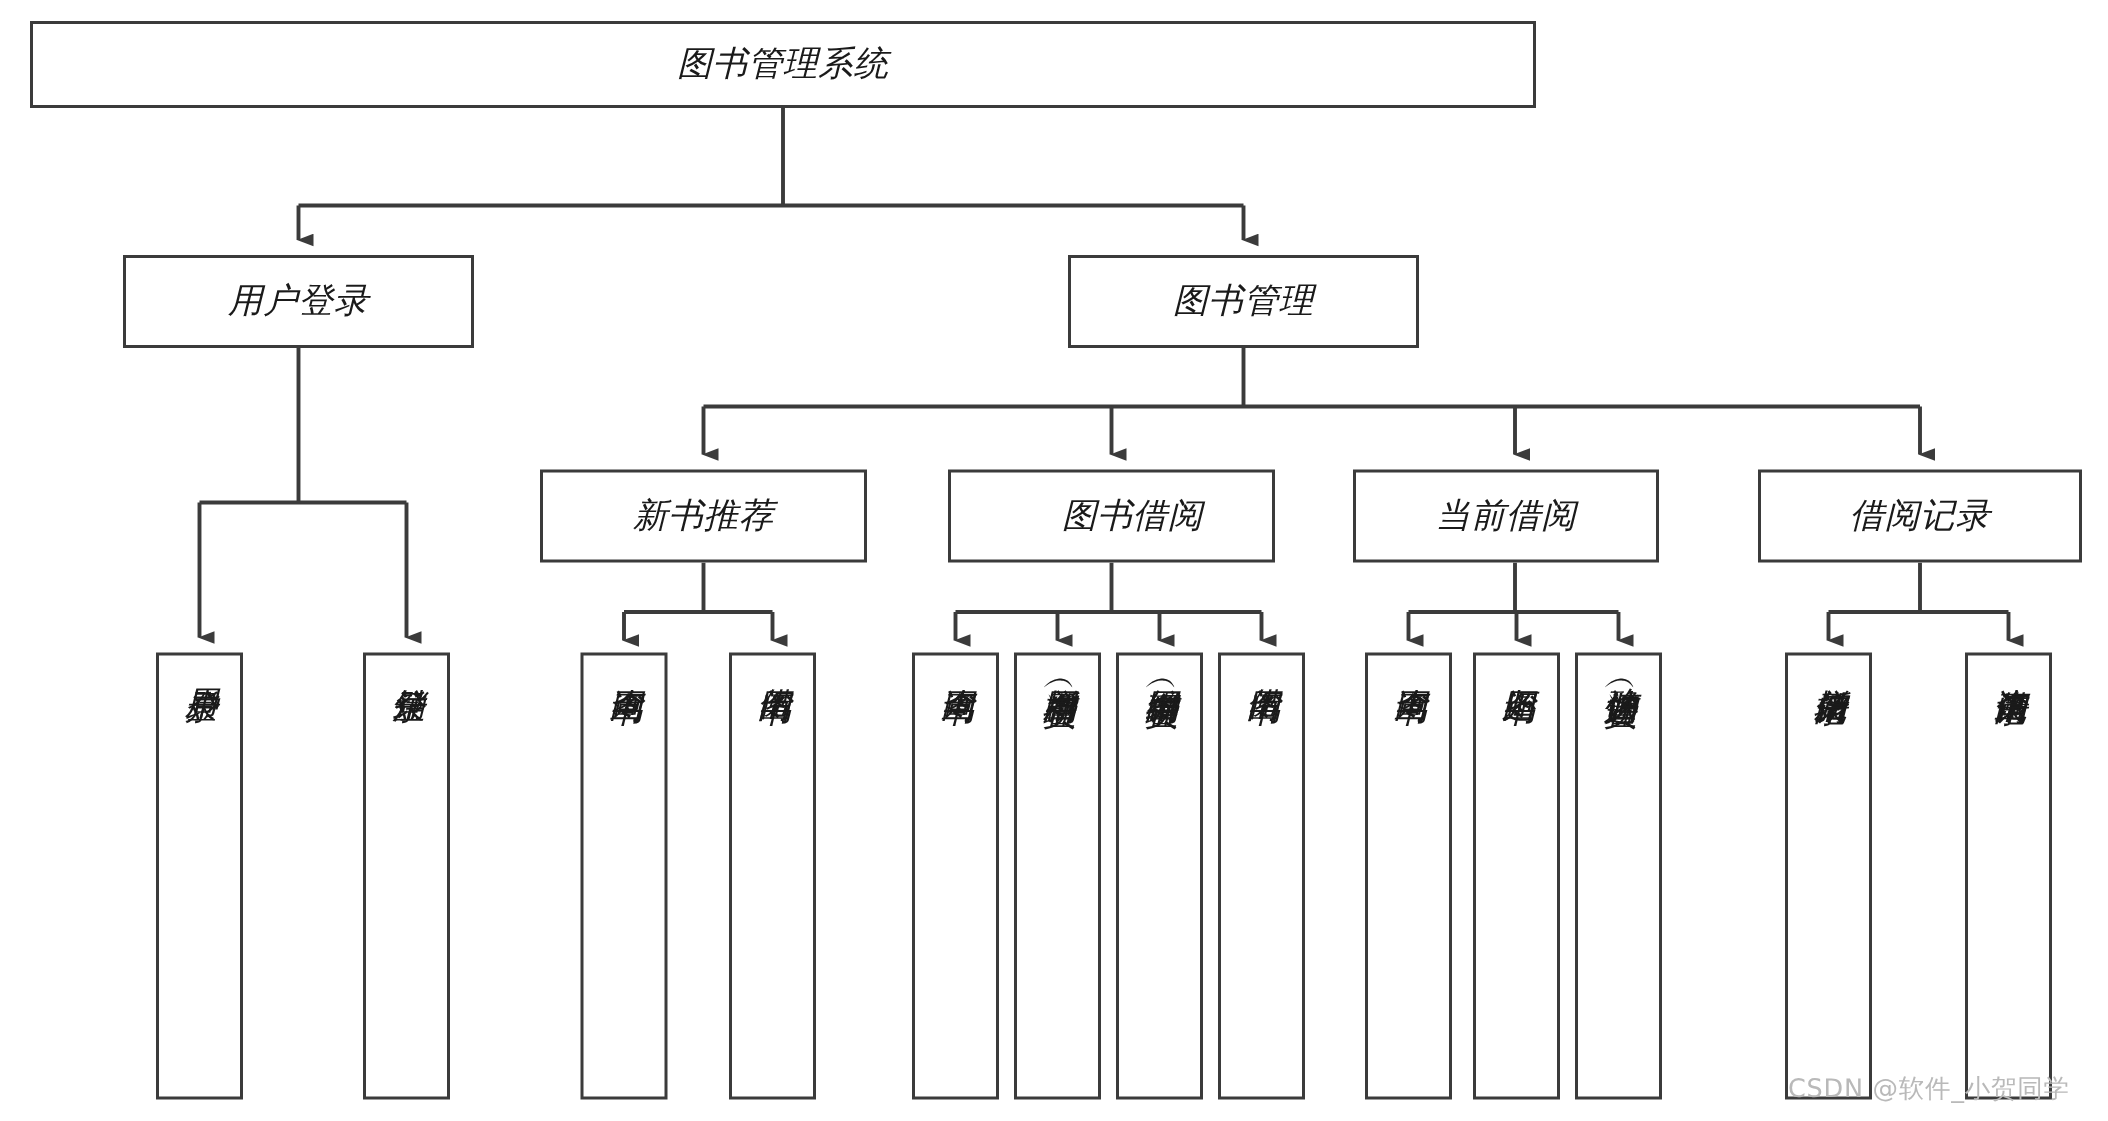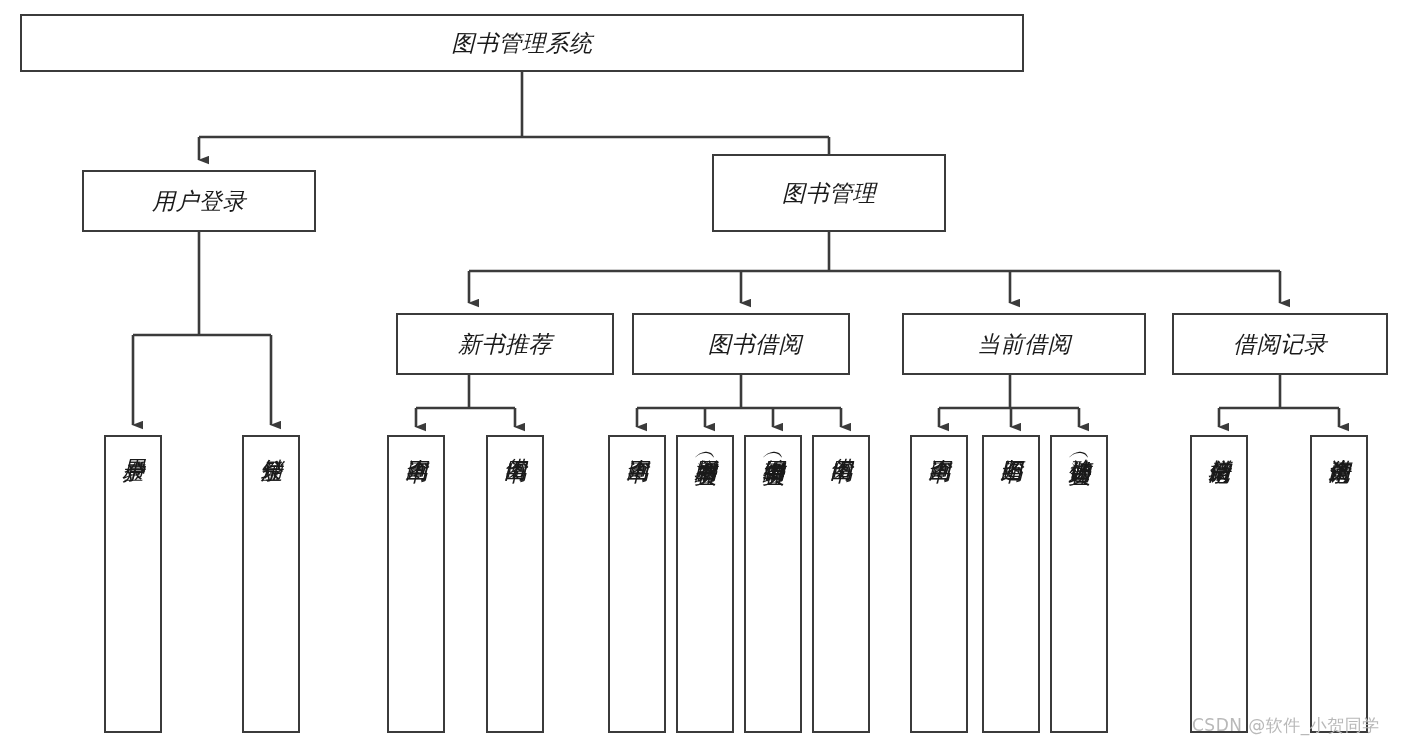--- a/index.html
+++ b/index.html
@@ -120,31 +120,31 @@
     </g>
   </svg>
 
   <div class="node-box horizontal" style="left:20px; top:14px; width:1004px; height:58px;">
     <span class="node-label">图书管理系统</span>
   </div>
 
   <div class="node-box horizontal" style="left:82px; top:170px; width:234px; height:62px;">
     <span class="node-label">用户登录</span>
   </div>
-  <div class="node-box horizontal" style="left:712px; top:154px; width:234px; height:78px;">
+  <div class="node-box horizontal" style="left:712px; top:170px; width:234px; height:62px;">
     <span class="node-label">图书管理</span>
   </div>
 
-  <div class="node-box horizontal" style="left:360px; top:313px; width:218px; height:62px;margin-left:36px;">
+  <div class="node-box horizontal" style="left:360px; top:313px; width:218px; height:62px;">
     <span class="node-label">新书推荐</span>
   </div>
   <div class="node-box horizontal" style="left:632px; top:313px; width:218px; height:62px;padding-left:28px;">
     <span class="node-label">图书借阅</span>
   </div>
-  <div class="node-box horizontal" style="left:902px; top:313px; width:244px; height:62px;">
+  <div class="node-box horizontal" style="left:902px; top:313px; width:204px; height:62px;">
     <span class="node-label">当前借阅</span>
   </div>
   <div class="node-box horizontal" style="left:1172px; top:313px; width:216px; height:62px;">
     <span class="node-label">借阅记录</span>
   </div>
 
   <div class="node-box vertical" style="left:104px; top:435px; width:58px; height:298px;">
     <span class="node-label">用户登录</span>
   </div>
   <div class="node-box vertical" style="left:242px; top:435px; width:58px; height:298px;">

